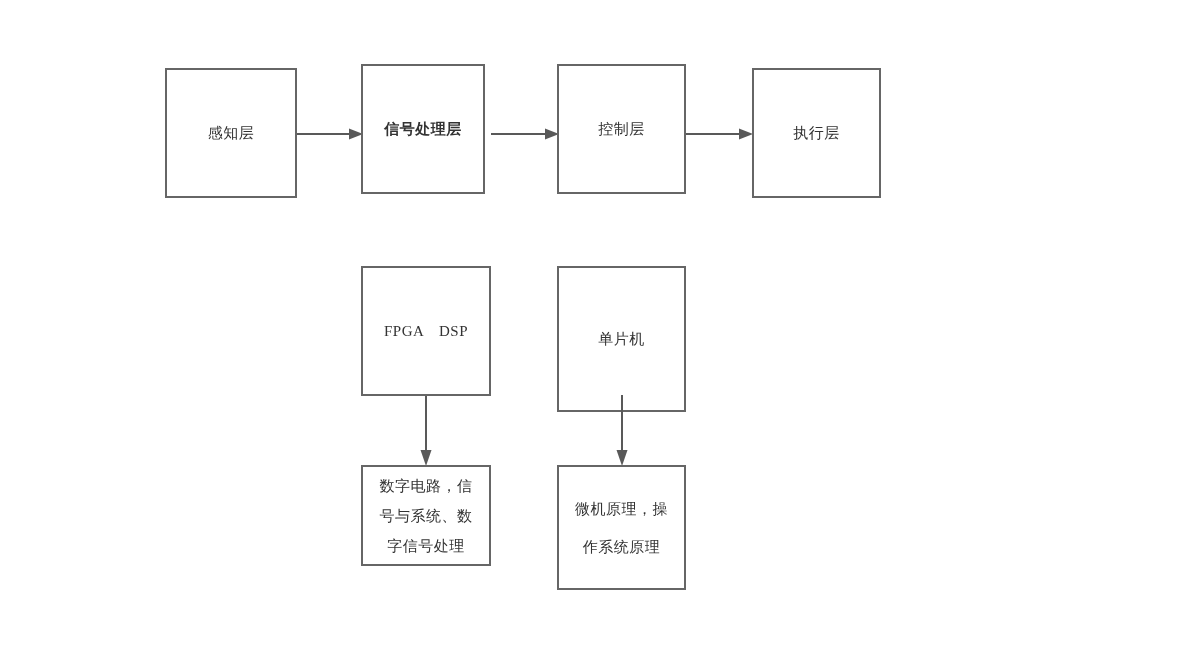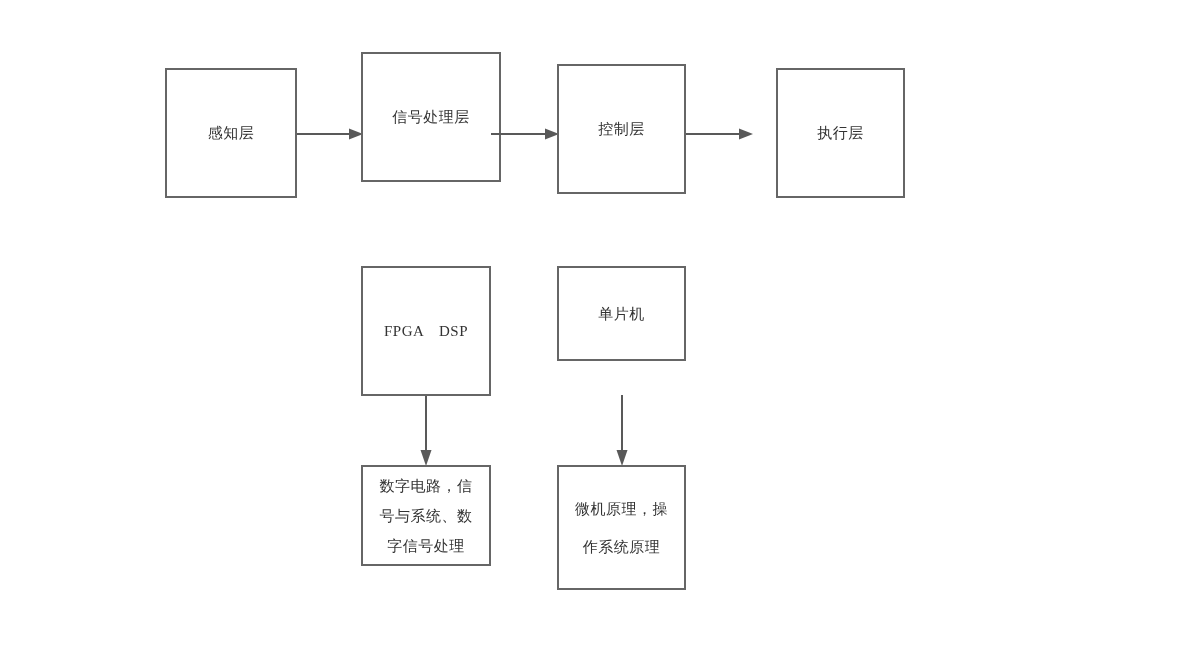--- a/index.html
+++ b/index.html
@@ -35,26 +35,26 @@
   }
   .node .node-label {
     display: block;
     width: 100%;
     padding: 0 13px;
     box-sizing: border-box;
     white-space: pre-wrap;
   }
   
   .n-sense     { left: 165px; top: 68px;  width: 132px; height: 130px; }
-  .n-signal    { left: 361px; top: 52px;  width: 140px; height: 130px; }
+  .n-signal    { left: 361px; top: 64px;  width: 124px; height: 130px; font-weight: bold; }
   .n-control   { left: 557px; top: 64px;  width: 129px; height: 130px; }
-  .n-exec      { left: 752px; top: 68px;  width: 129px; height: 130px; margin-left: 24px; }
+  .n-exec      { left: 752px; top: 68px;  width: 129px; height: 130px; }
   
   .n-fpga      { left: 361px; top: 266px; width: 130px; height: 130px; font-family: Liberation Serif, serif; }
-  .n-mcu       { left: 557px; top: 266px; width: 129px; height: 95px; justify-content: flex-end; }
+  .n-mcu       { left: 557px; top: 266px; width: 129px; height: 146px; justify-content: flex-end; }
   
   .n-courses-a { left: 361px; top: 465px; width: 130px; height: 101px; line-height: 30px; }
   .n-courses-b { left: 557px; top: 465px; width: 129px; height: 125px; line-height: 38px; }
 
   .edge {
     position: absolute;
   }
   .edge svg { display: block; overflow: visible; }
 
   .e-h1 { left: 297px; top: 124px; width: 66px; height: 20px; }

